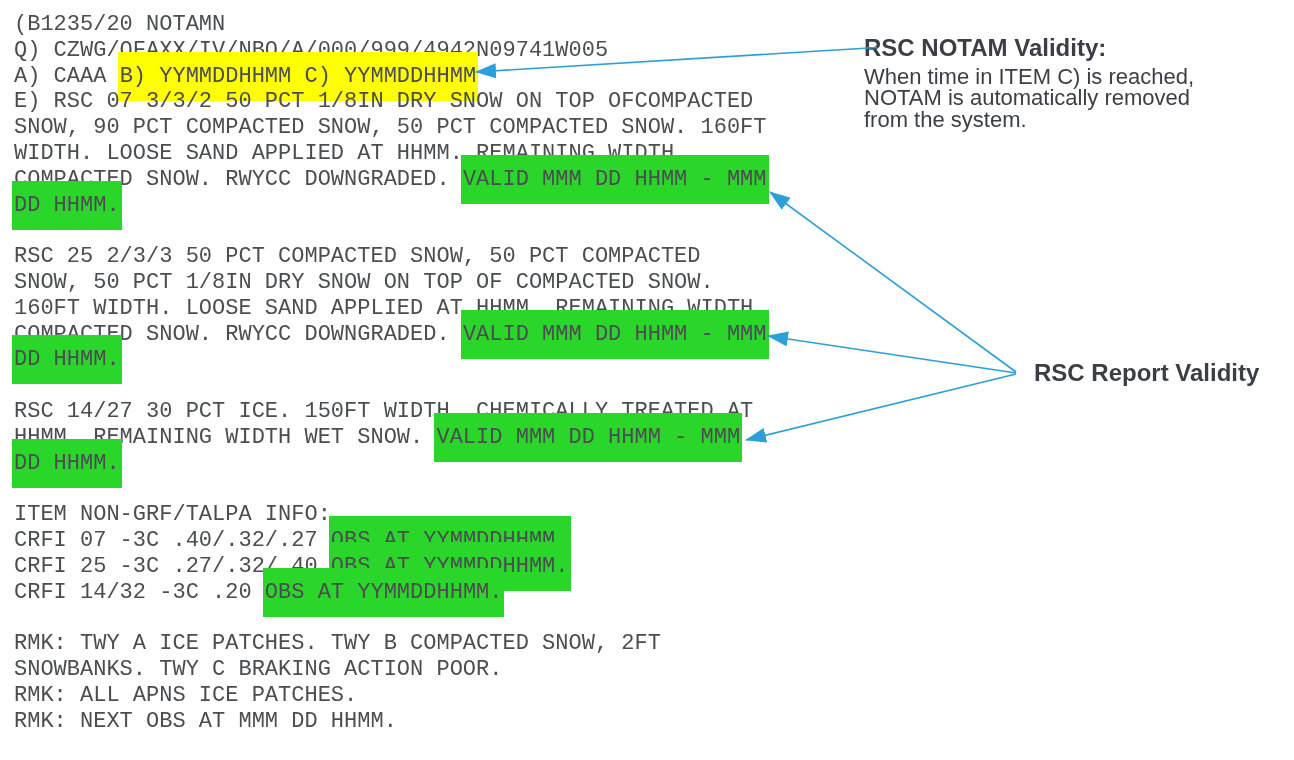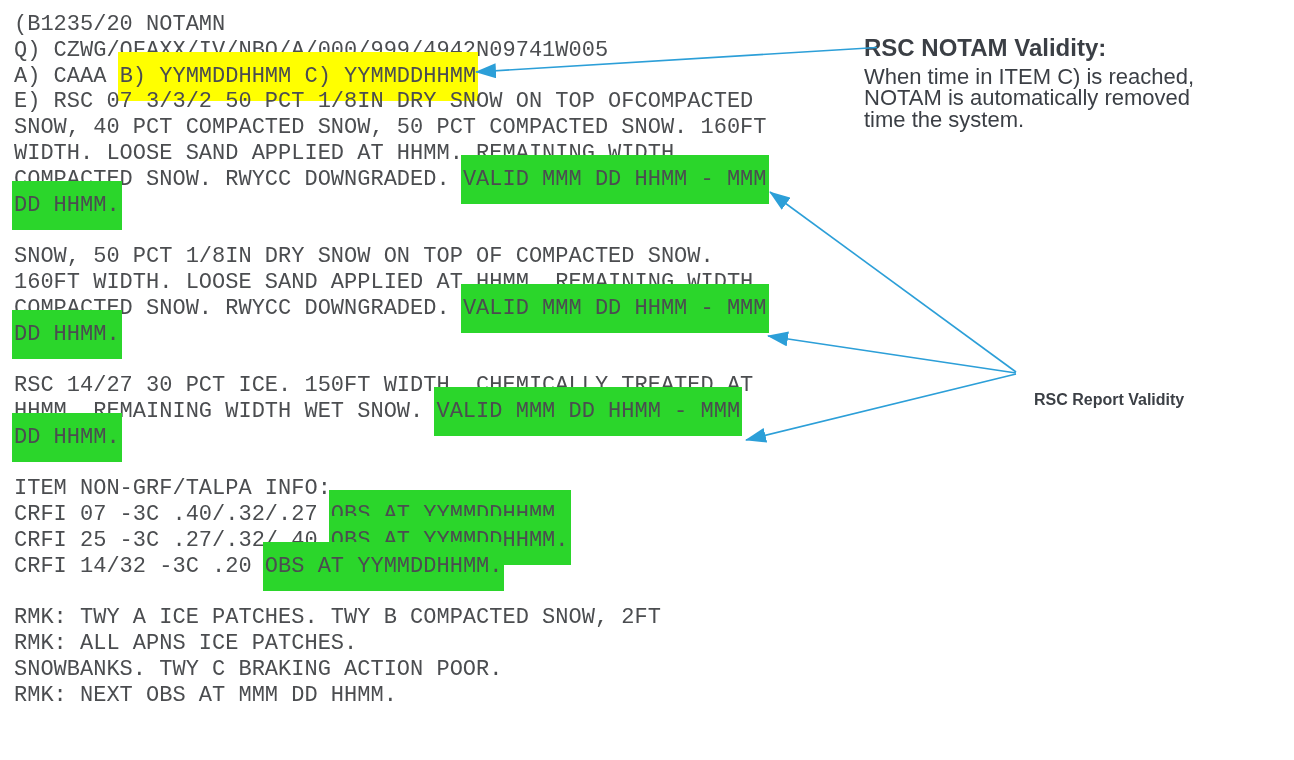--- a/index.html
+++ b/index.html
@@ -52,26 +52,25 @@
     margin: 0 0 4px 0;
   }
   .note-validity .note-body-line {
     font-size: 22px;
     line-height: 21.4px;
   }
   .note-report {
     position: absolute;
     left: 1034px;
     top: 359px;
-    font-size: 16px;
+    font-size: 24px;
     line-height: 28px;
     font-weight: bold;
     color: var(--ann);
     white-space: nowrap;
-    margin-top: 27px;
   }
   svg.overlay {
     position: absolute;
     left: 0; top: 0;
     width: 1294px;
     height: 760px;
     pointer-events: none;
   }
   svg.overlay line {
     stroke: var(--arrow);
@@ -79,50 +78,51 @@
   }
 </style>
 </head>
 <body>
 
 <div class="notam">
     <div class="line"><span>(B1235/20 NOTAMN</span></div>
     <div class="line"><span>Q) CZWG/QFAXX/IV/NBO/A/000/999/4942N09741W005</span></div>
     <div class="line"><span>A) CAAA </span><span class="hl hl-yellow">B) YYMMDDHHMM C) YYMMDDHHMM</span></div>
     <div class="line"><span>E) RSC 07 3/3/2 50 PCT 1/8IN DRY SNOW ON TOP OFCOMPACTED</span></div>
-    <div class="line"><span>SNOW, 40 PCT COMPACTED SNOW, 50 PCT COMPACTED SNOW. 160FT</span></div>
+    <div class="line"><span>SNOW, 90 PCT COMPACTED SNOW, 50 PCT COMPACTED SNOW. 160FT</span></div>
     <div class="line"><span>WIDTH. LOOSE SAND APPLIED AT HHMM. REMAINING WIDTH</span></div>
     <div class="line"><span>COMPACTED SNOW. RWYCC DOWNGRADED. </span><span class="hl hl-green">VALID MMM DD HHMM - MMM</span></div>
     <div class="line"><span class="hl hl-green">DD HHMM.</span></div>
     <div class="line"></div>
+    <div class="line"><span>RSC 25 2/3/3 50 PCT COMPACTED SNOW, 50 PCT COMPACTED</span></div>
     <div class="line"><span>SNOW, 50 PCT 1/8IN DRY SNOW ON TOP OF COMPACTED SNOW.</span></div>
     <div class="line"><span>160FT WIDTH. LOOSE SAND APPLIED AT HHMM. REMAINING WIDTH</span></div>
     <div class="line"><span>COMPACTED SNOW. RWYCC DOWNGRADED. </span><span class="hl hl-green">VALID MMM DD HHMM - MMM</span></div>
     <div class="line"><span class="hl hl-green">DD HHMM.</span></div>
     <div class="line"></div>
     <div class="line"><span>RSC 14/27 30 PCT ICE. 150FT WIDTH. CHEMICALLY TREATED AT</span></div>
     <div class="line"><span>HHMM. REMAINING WIDTH WET SNOW. </span><span class="hl hl-green">VALID MMM DD HHMM - MMM</span></div>
     <div class="line"><span class="hl hl-green">DD HHMM.</span></div>
     <div class="line"></div>
     <div class="line"><span>ITEM NON-GRF/TALPA INFO:</span></div>
     <div class="line"><span>CRFI 07 -3C .40/.32/.27 </span><span class="hl hl-green">OBS AT YYMMDDHHMM.</span></div>
     <div class="line"><span>CRFI 25 -3C .27/.32/.40 </span><span class="hl hl-green">OBS AT YYMMDDHHMM.</span></div>
     <div class="line"><span>CRFI 14/32 -3C .20 </span><span class="hl hl-green">OBS AT YYMMDDHHMM.</span></div>
     <div class="line"></div>
     <div class="line"><span>RMK: TWY A ICE PATCHES. TWY B COMPACTED SNOW, 2FT</span></div>
+    <div class="line"><span>SNOWBANKS. TWY C BRAKING ACTION POOR.</span></div>
     <div class="line"><span>RMK: ALL APNS ICE PATCHES.</span></div>
-    <div class="line"><span>SNOWBANKS. TWY C BRAKING ACTION POOR.</span></div>
     <div class="line"><span>RMK: NEXT OBS AT MMM DD HHMM.</span></div>
   </div>
 
 <div class="note-validity">
   <div class="note-title">RSC NOTAM Validity:</div>
   <div class="note-body-line">When time in ITEM C) is reached,</div>
   <div class="note-body-line">NOTAM is automatically removed</div>
-  <div class="note-body-line">time the system.</div>
+  <div class="note-body-line">from the system.</div>
 </div>
 
 <div class="note-report">RSC Report Validity</div>
 
 <svg class="overlay" viewBox="0 0 1294 760" xmlns="http://www.w3.org/2000/svg">
   <defs>
     <marker id="ah" markerWidth="22" markerHeight="15" refX="20" refY="7.5" orient="auto" markerUnits="userSpaceOnUse">
       <path id="ah-path" d="M0,0 L21,7.5 L0,15 Z" fill="#2c9fd8"></path>
     </marker>
   </defs>

